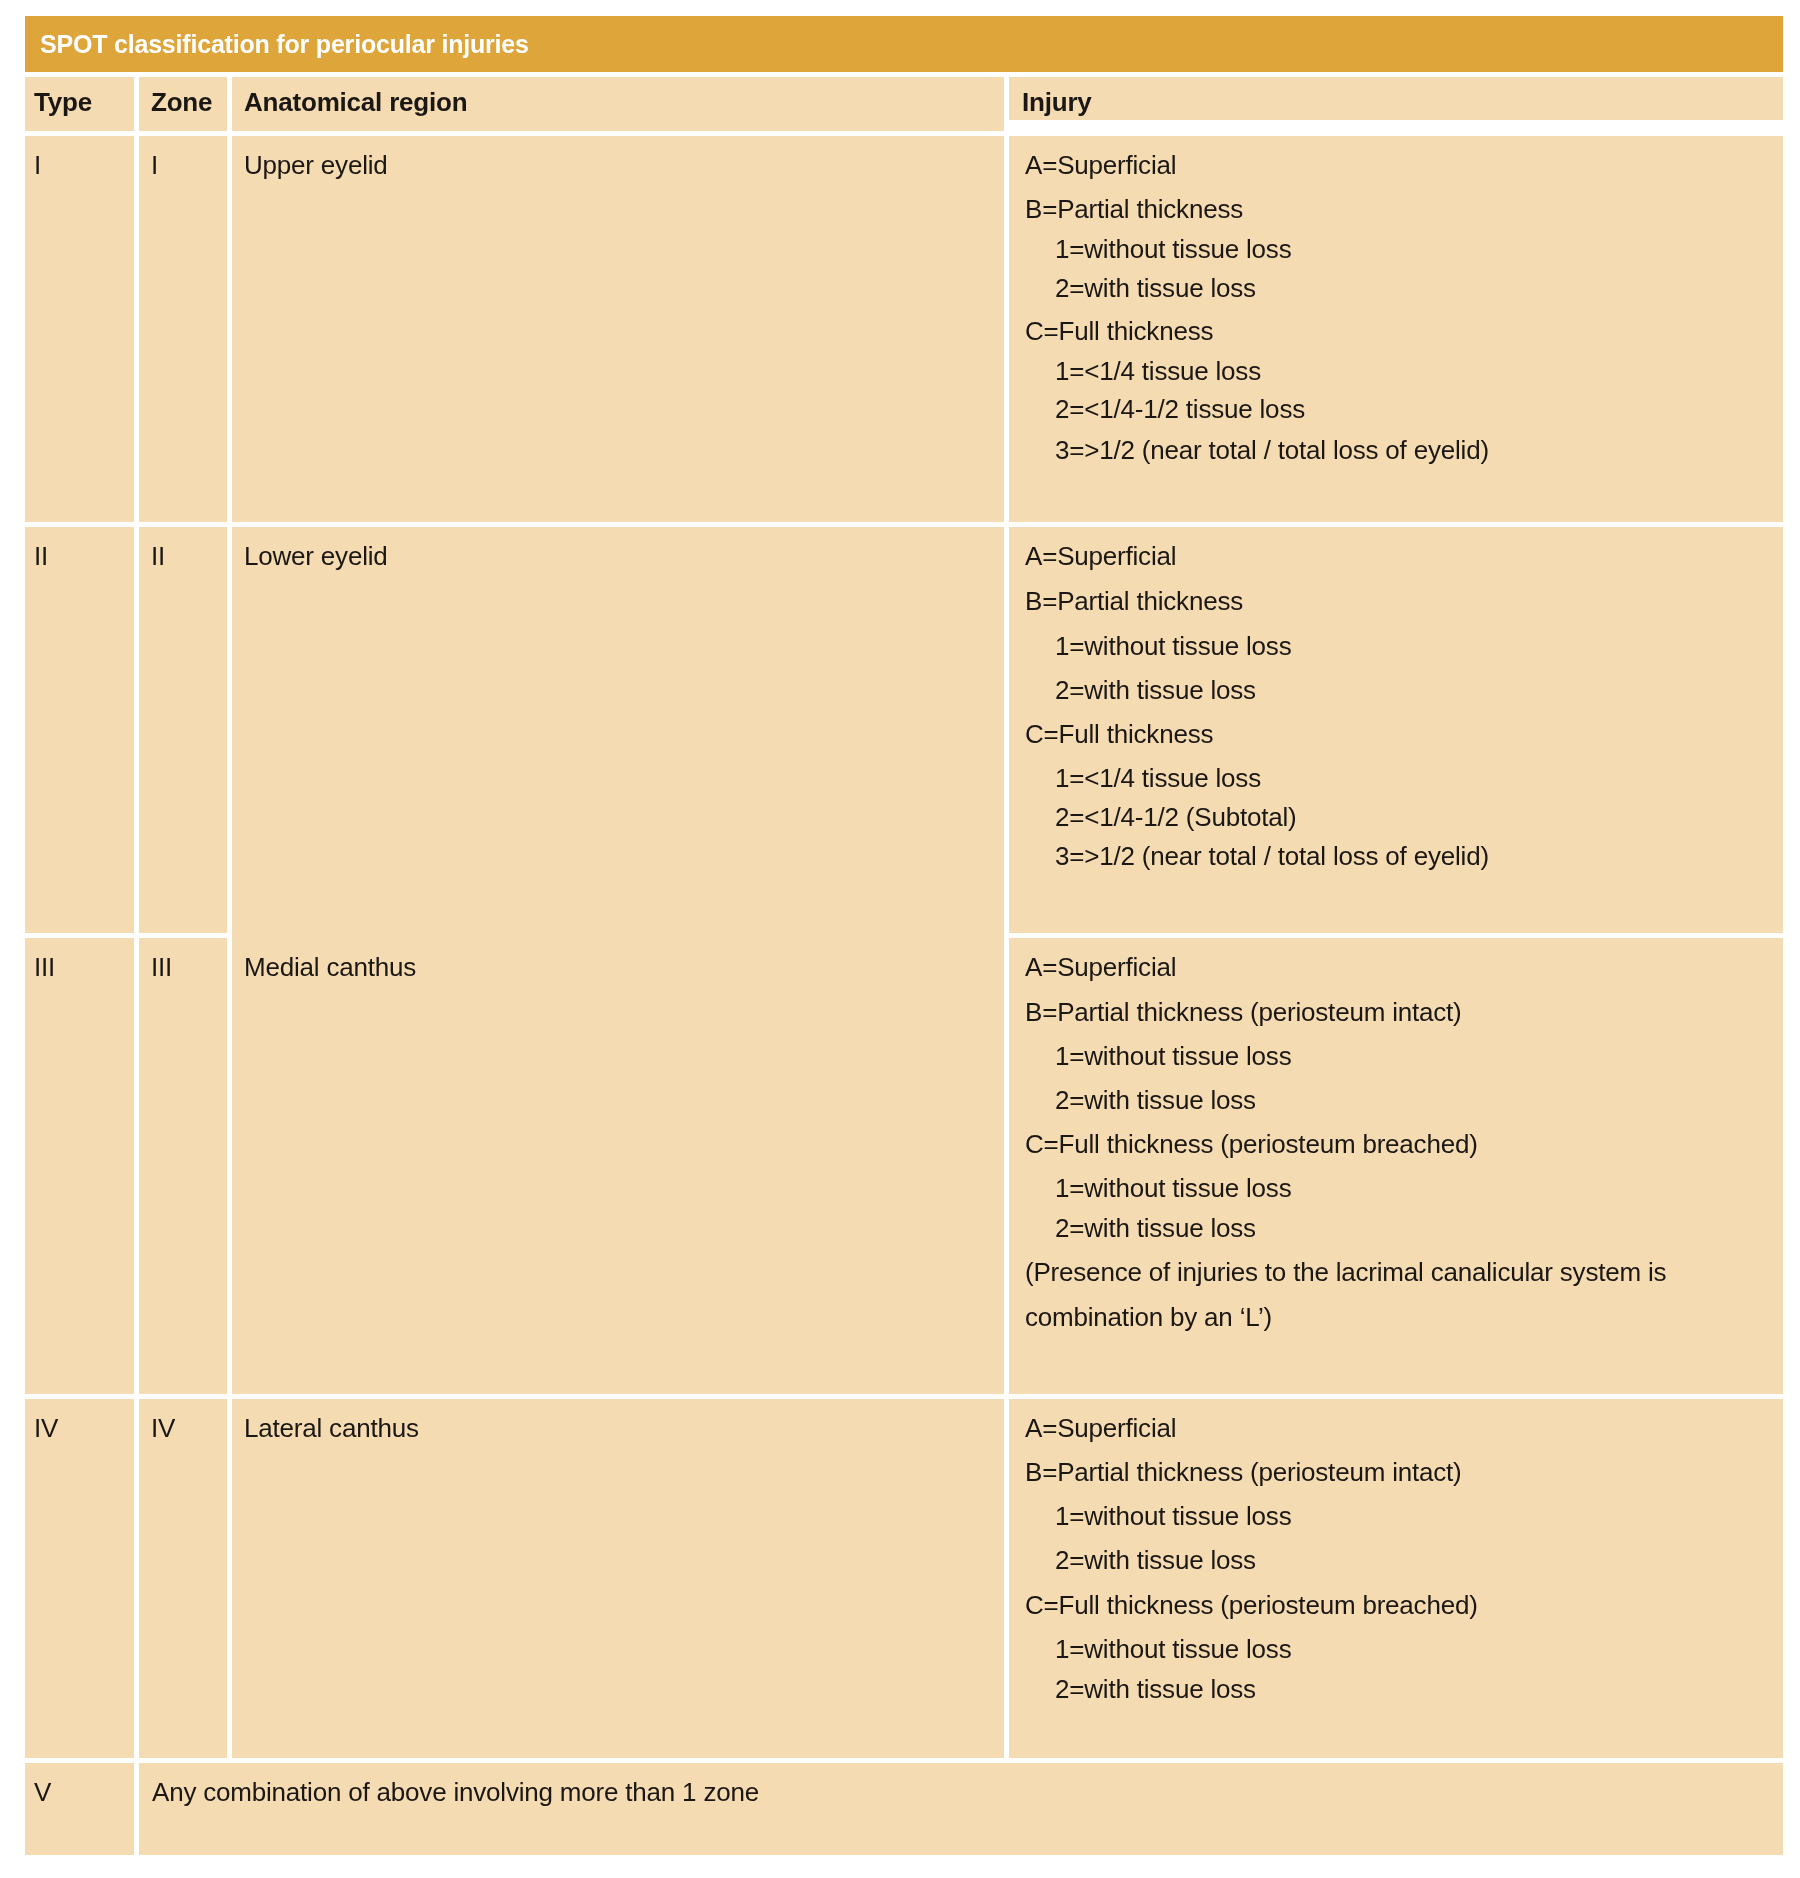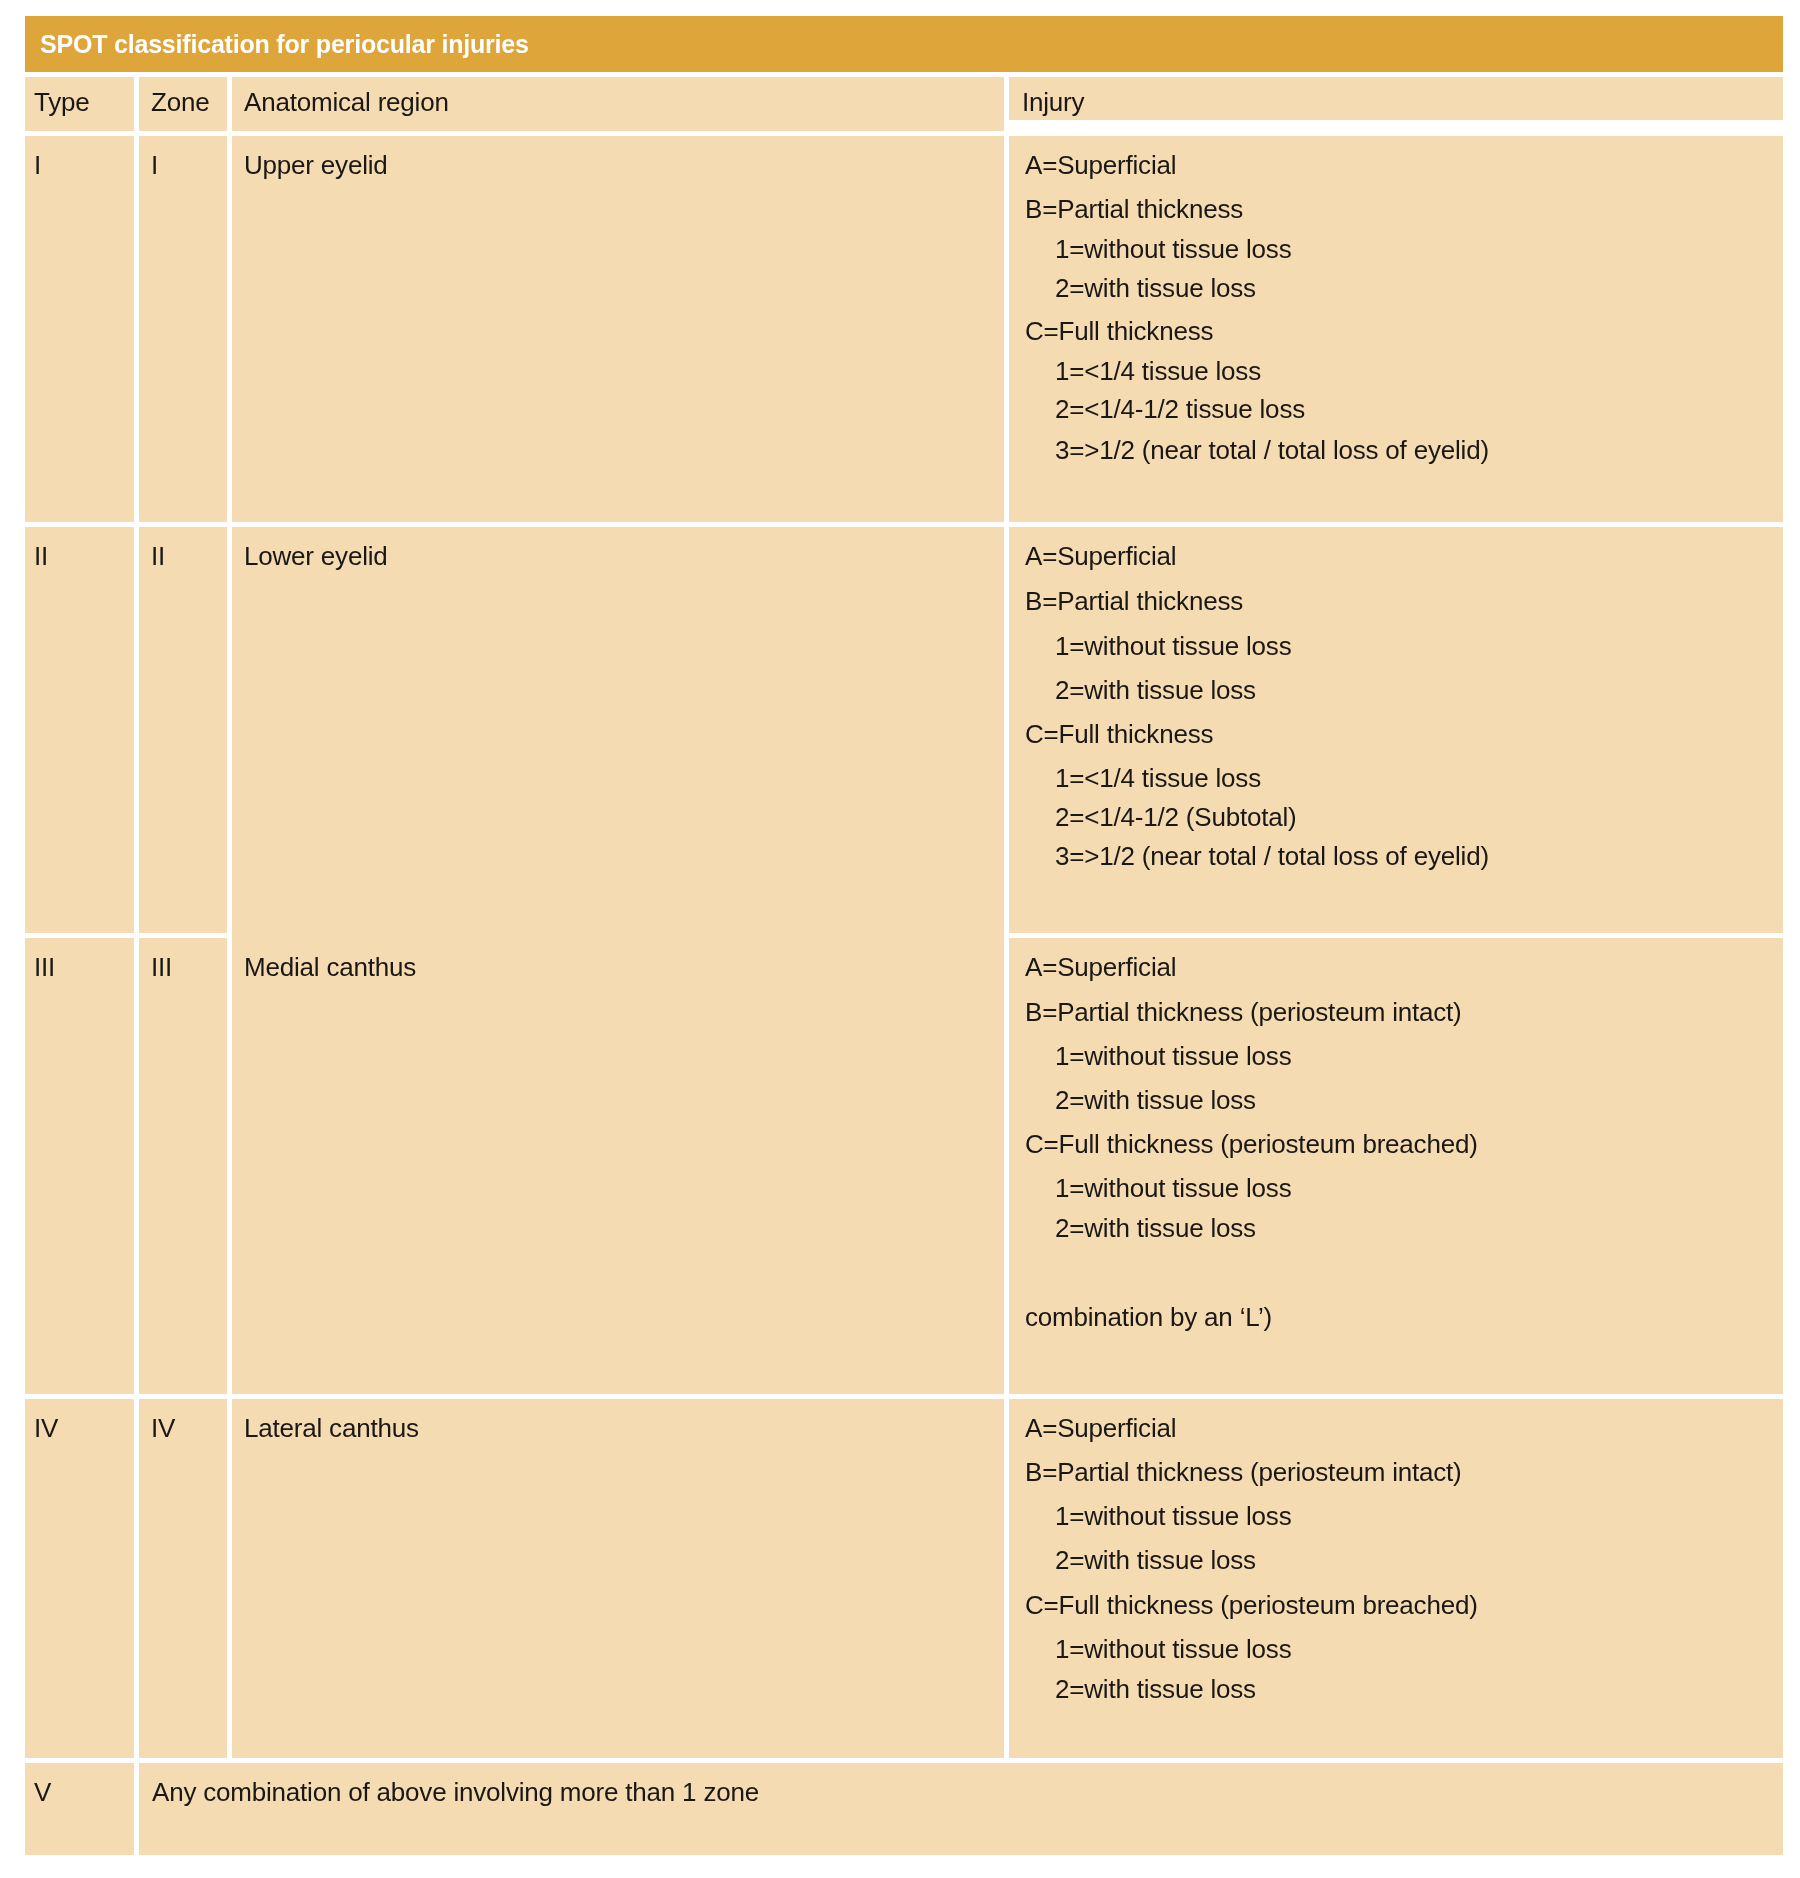--- a/index.html
+++ b/index.html
@@ -3,21 +3,21 @@
 <meta charset="utf-8">
 <style>
   html, body { margin: 0; padding: 0; background: #ffffff; }
   body { width: 1800px; height: 1878px; position: relative; overflow: hidden;
          font-family: "Liberation Sans", "DejaVu Sans", sans-serif; color: #1a1714; }
   .tbl { position: absolute; left: 25px; top: 16px; width: 1758px; }
   .title-bar { position: absolute; left: 0; top: 0; width: 1758px; height: 56px;
                background: #dea53b; color: #ffffff; font-weight: bold; font-size: 25px;
                line-height: 56px; box-sizing: border-box; padding-left: 15px; letter-spacing: -0.2px; }
   .cell { position: absolute; background: #f5dbb2; box-sizing: border-box; }
-  .hdr { font-weight: normal; font-size: 26px; }
+  .hdr { font-weight: bold; font-size: 26px; }
   .txt { position: absolute; font-size: 26px; white-space: nowrap; letter-spacing: -0.2px; }
   .inj-line { position: absolute; left: 16px; font-size: 26px; white-space: nowrap; letter-spacing: -0.2px; }
   .inj-line.ind { left: 46px; }
 </style>
 </head>
 <body>
 
 <div class="tbl">
   <div class="title-bar">SPOT classification for periocular injuries</div>
 
@@ -83,20 +83,21 @@
         <span class="txt" style="left: 12px; top: 14px;">Medial canthus</span>
       </div>
       <div class="cell" style="left: 984px; top: 922px; width: 774px; height: 456px;">
         <span class="inj-line" style="top: 14px;">A=Superficial</span>
         <span class="inj-line" style="top: 59px;">B=Partial thickness (periosteum intact)</span>
         <span class="inj-line ind" style="top: 103px;">1=without tissue loss</span>
         <span class="inj-line ind" style="top: 147px;">2=with tissue loss</span>
         <span class="inj-line" style="top: 191px;">C=Full thickness (periosteum breached)</span>
         <span class="inj-line ind" style="top: 235px;">1=without tissue loss</span>
         <span class="inj-line ind" style="top: 275px;">2=with tissue loss</span>
+        <span class="inj-line" style="top: 319px;">(Presence of injuries to the lacrimal canalicular system is</span>
         <span class="inj-line" style="top: 364px;">combination by an ‘L’)</span>
       </div>
       <div class="cell" style="left: 0px; top: 1383px; width: 109px; height: 359px;">
         <span class="txt" style="left: 9px; top: 14px;">IV</span>
       </div>
       <div class="cell" style="left: 114px; top: 1383px; width: 88px; height: 359px;">
         <span class="txt" style="left: 12px; top: 14px;">IV</span>
       </div>
       <div class="cell" style="left: 207px; top: 1383px; width: 772px; height: 359px;">
         <span class="txt" style="left: 12px; top: 14px;">Lateral canthus</span>

